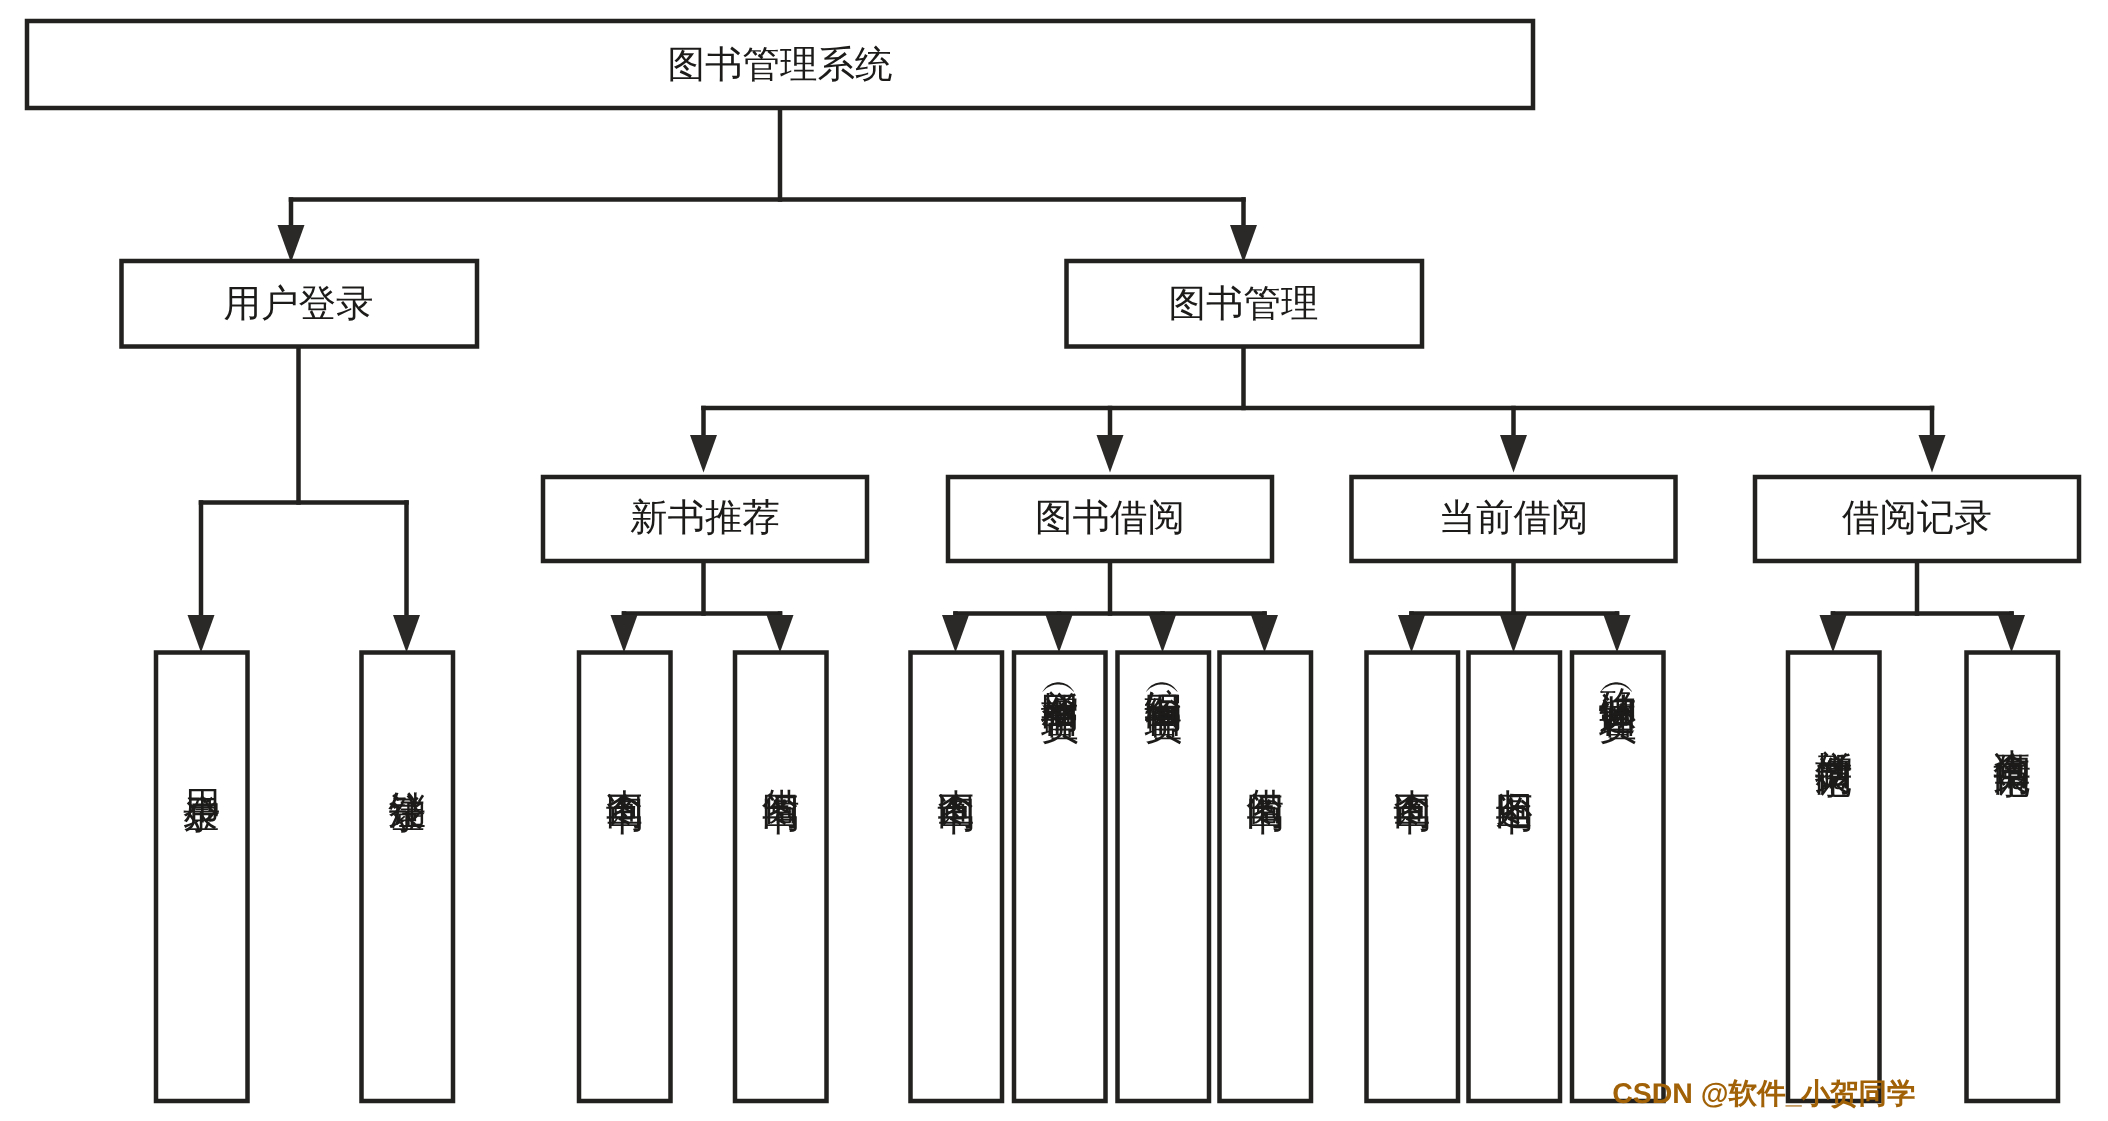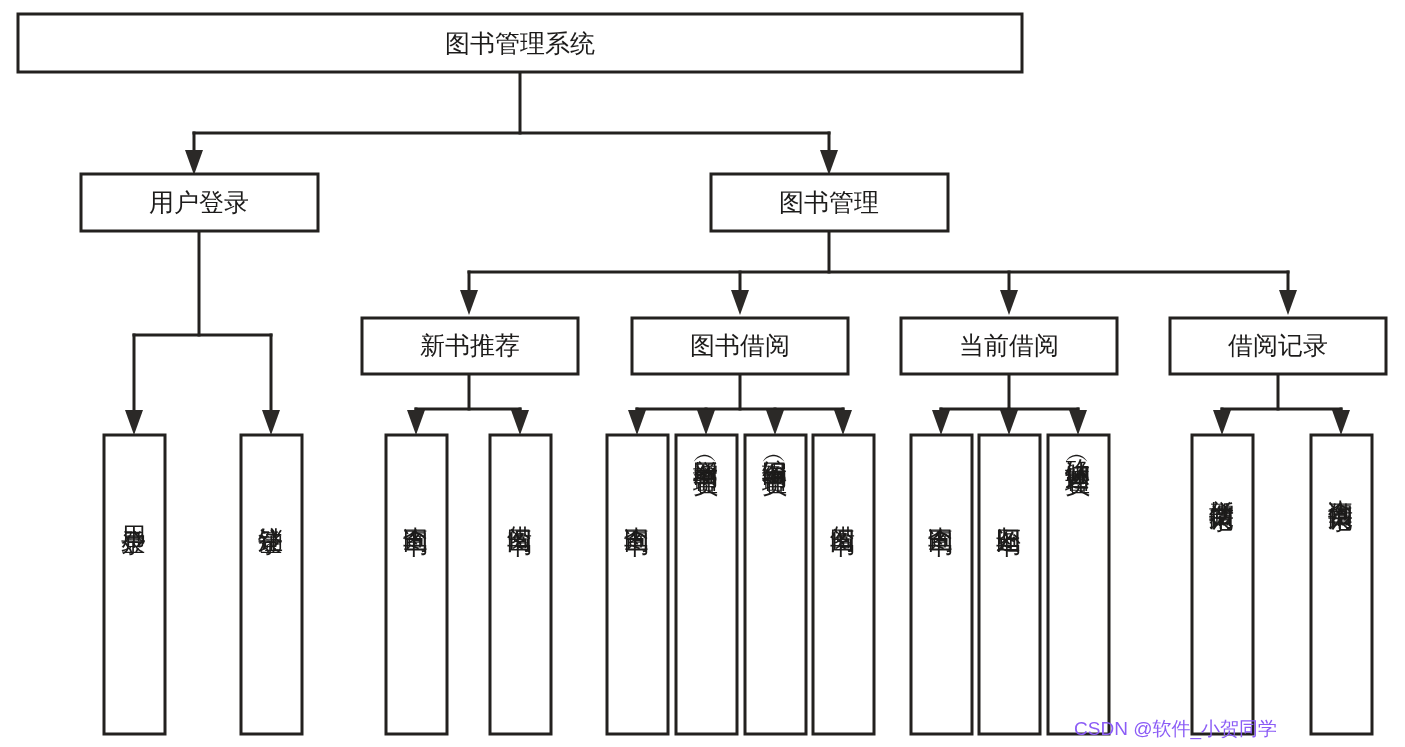--- a/index.html
+++ b/index.html
@@ -58,24 +58,25 @@
     text-orientation: upright;
     text-anchor: middle;
     letter-spacing: 2px;
   }
   .watermark-text {
     position: absolute;
     right: 10px;
     bottom: 5px;
     font-family: "Liberation Sans", "DejaVu Sans", sans-serif;
     font-size: 19px;
-    color: #8b5cf6;
+    color: #a16207;
     white-space: nowrap;
     pointer-events: none;
     user-select: none;
+    font-weight: bold;
   }
 </style>
 </head>
 <body>
 
 <div id="diagram-root">
 
   <svg id="flowchart" viewBox="0 0 1405 747">
 
     <g>

